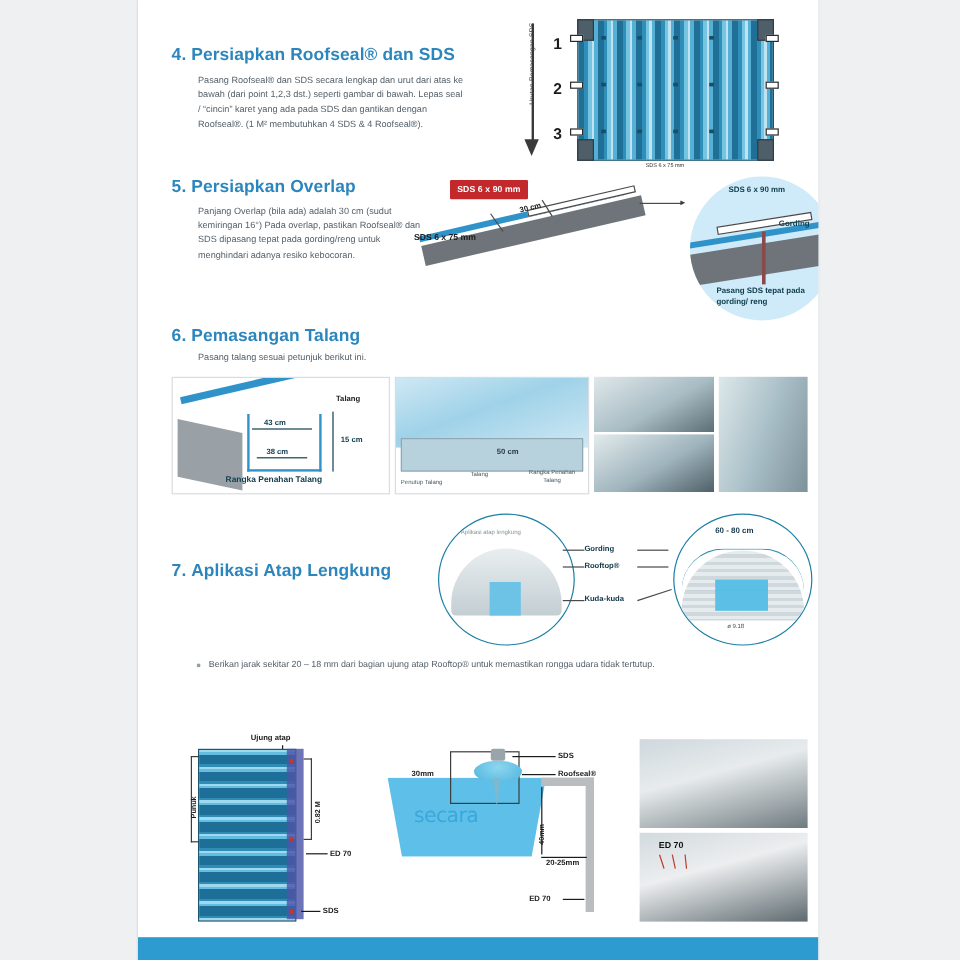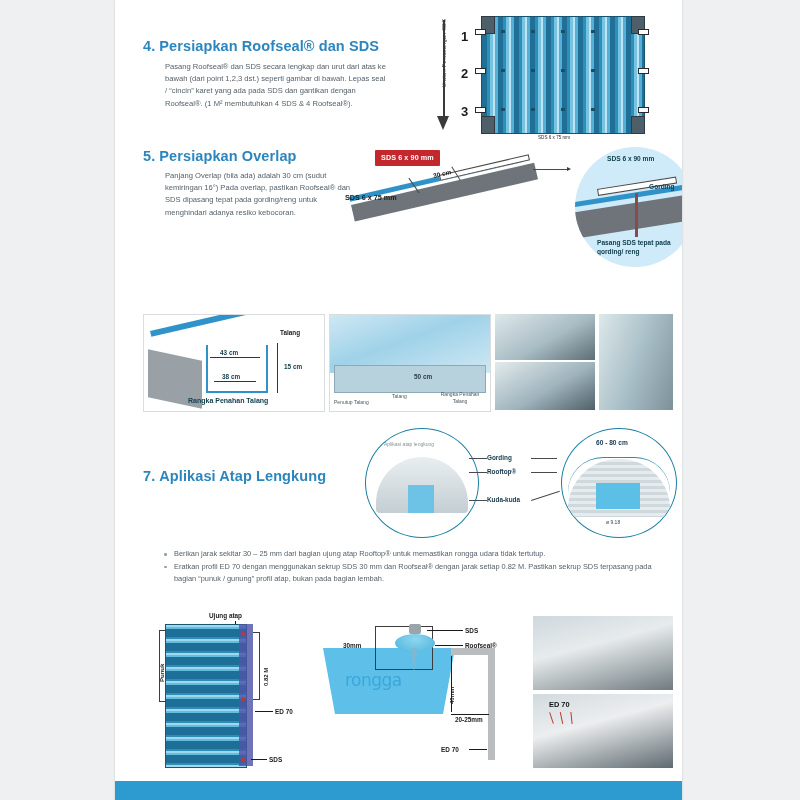--- a/index.html
+++ b/index.html
@@ -220,20 +220,26 @@
       <div class="slab" style="left:-4px;top:66px;width:140px;height:26px;transform:rotate(-9deg);transform-origin:left top;"></div>
       <div class="sheet-blue" style="left:-6px;top:56px;width:130px;height:5px;transform:rotate(-9deg);transform-origin:left top;"></div>
       <div class="sheet-blue" style="left:22px;top:42px;width:78px;height:5px;background:#fff;border:1px solid #4a4a4a;transform:rotate(-9deg);transform-origin:left top;"></div>
       <div class="sheet-blue" style="left:60px;top:46px;width:3px;height:44px;background:#8a4a4a;"></div>
       <div class="lbl-bold w" style="left:32px;top:8px;font-size:6.6px;">SDS 6 x 90 mm</div>
       <div class="lbl-bold w" style="left:74px;top:36px;font-size:6.6px;">Gording</div>
       <div class="lbl-bold w" style="left:22px;top:92px;font-size:6.6px;white-space:normal;width:74px;line-height:8.6px;">Pasang SDS tepat pada gording/ reng</div>
     </div>
   </div>
 
+  <div id="sec6">
+    <div class="h-sec">
+      <span class="num">6.</span><span>Pemasangan Talang</span>
+    </div>
+    <div class="body-txt">Pasang talang sesuai petunjuk berikut ini.</div>
+  </div>
 
   <div id="fig6">
 
     <div class="panelbox" style="left:0px;top:12px;width:180px;height:96px;">
       <div class="sheet-blue" style="left:6px;top:16px;width:112px;height:6px;transform:rotate(-13deg);transform-origin:left top;"></div>
       <div class="slab" style="left:4px;top:40px;width:54px;height:48px;background:#9aa1a6;transform:skewY(12deg);"></div>
       <div class="gutter" style="left:62px;top:30px;width:58px;height:46px;"></div>
       <div class="dimtxt" style="left:76px;top:34px;">43 cm</div>
       <div class="dimline" style="left:66px;top:42px;width:50px;"></div>
       <div class="dimtxt" style="left:78px;top:58px;">38 cm</div>
@@ -285,22 +291,21 @@
       <div style="position:absolute;left:6px;top:30px;width:102px;height:58px;background:repeating-linear-gradient(to bottom,#e6ebee 0px,#e6ebee 3px,#cfd8dd 3px,#cfd8dd 6px);border-radius:50px 50px 2px 2px;"></div>
       <div style="position:absolute;left:34px;top:54px;width:44px;height:26px;background:#5bbfe6;"></div>
       <div style="position:absolute;left:6px;top:28px;width:102px;height:34px;border-top:1.4px solid #2d8ea8;border-radius:50px 50px 0 0;"></div>
       <div class="dimtxt" style="left:34px;top:10px;color:#14384a;font-size:6.6px;">60 - 80 cm</div>
       <div class="lbl-sm" style="left:44px;top:90px;color:#3a4a55;">ø 9.18</div>
     </div>
   </div>
 
   <div id="sec8">
     <ul class="bullets">
-      <li>Berikan jarak sekitar 30 – 25 mm dari bagian ujung atap Rooftop® untuk memastikan rongga udara tidak tertutup.</li>
-      <li>Eratkan profil ED 70 dengan menggunakan sekrup SDS 30 mm dan Roofseal® dengan jarak setiap 0.82 M. Pastikan sekrup SDS terpasang pada bagian “punuk / gunung” profil atap, bukan pada bagian lembah.</li>
+      <li>Berikan jarak sekitar 20 – 18 mm dari bagian ujung atap Rooftop® untuk memastikan rongga udara tidak tertutup.</li>
     </ul>
   </div>
 
   <div id="fig8">
 
     <div style="position:absolute;left:10px;top:0px;width:170px;height:156px;">
       <div class="arrowlbl" style="left:56px;top:0px;">Ujung atap</div>
       <div class="leaderline" style="left:82px;top:9px;width:1px;height:12px;background:#1b1b1b;"></div>
       <div class="corrug" style="left:12px;top:12px;width:80px;height:142px;"></div>
       <div class="edstrip" style="left:86px;top:12px;width:14px;height:142px;"></div>
@@ -312,21 +317,21 @@
       <div class="bracket" style="left:100px;top:20px;width:6px;height:66px;border-left:none;"></div>
       <div class="arrowlbl rot90" style="left:110px;top:74px;font-size:6px;">0.82 M</div>
       <div class="arrowlbl" style="left:122px;top:96px;">ED 70</div>
       <div class="leaderline" style="left:102px;top:99px;width:18px;background:#1b1b1b;"></div>
       <div class="arrowlbl" style="left:116px;top:144px;">SDS</div>
       <div class="leaderline" style="left:98px;top:147px;width:16px;background:#1b1b1b;"></div>
     </div>
 
     <div class="mid-illus" style="left:180px;top:6px;width:190px;height:150px;">
       <div class="blue-body" style="left:0px;top:30px;width:132px;height:66px;clip-path:polygon(0 0,132px 0,120px 66px,12px 66px);"></div>
-      <div class="rooftop-wm" style="left:22px;top:52px;">rongga</div>
+      <div class="rooftop-wm" style="left:22px;top:52px;">secara</div>
       <div class="gray-ed" style="left:128px;top:30px;width:44px;height:7px;"></div>
       <div class="gray-ed" style="left:165px;top:30px;width:7px;height:112px;"></div>
       <div class="bracket" style="left:52px;top:8px;width:56px;height:42px;"></div>
       <div style="position:absolute;left:86px;top:6px;width:12px;height:10px;background:#9aa4ab;border-radius:2px;"></div>
       <div style="position:absolute;left:72px;top:16px;width:40px;height:18px;background:radial-gradient(ellipse at 50% 30%,#8ed6ef,#4db4dd);border-radius:50%;"></div>
       <div style="position:absolute;left:88px;top:30px;width:6px;height:24px;background:#7fb8cf;clip-path:polygon(0 0,6px 0,3px 24px);"></div>
       <div class="arrowlbl" style="left:142px;top:9px;">SDS</div>
       <div class="leaderline" style="left:104px;top:12px;width:36px;background:#1b1b1b;"></div>
       <div class="arrowlbl" style="left:142px;top:24px;">Roofseal®</div>
       <div class="leaderline" style="left:112px;top:27px;width:28px;background:#1b1b1b;"></div>

